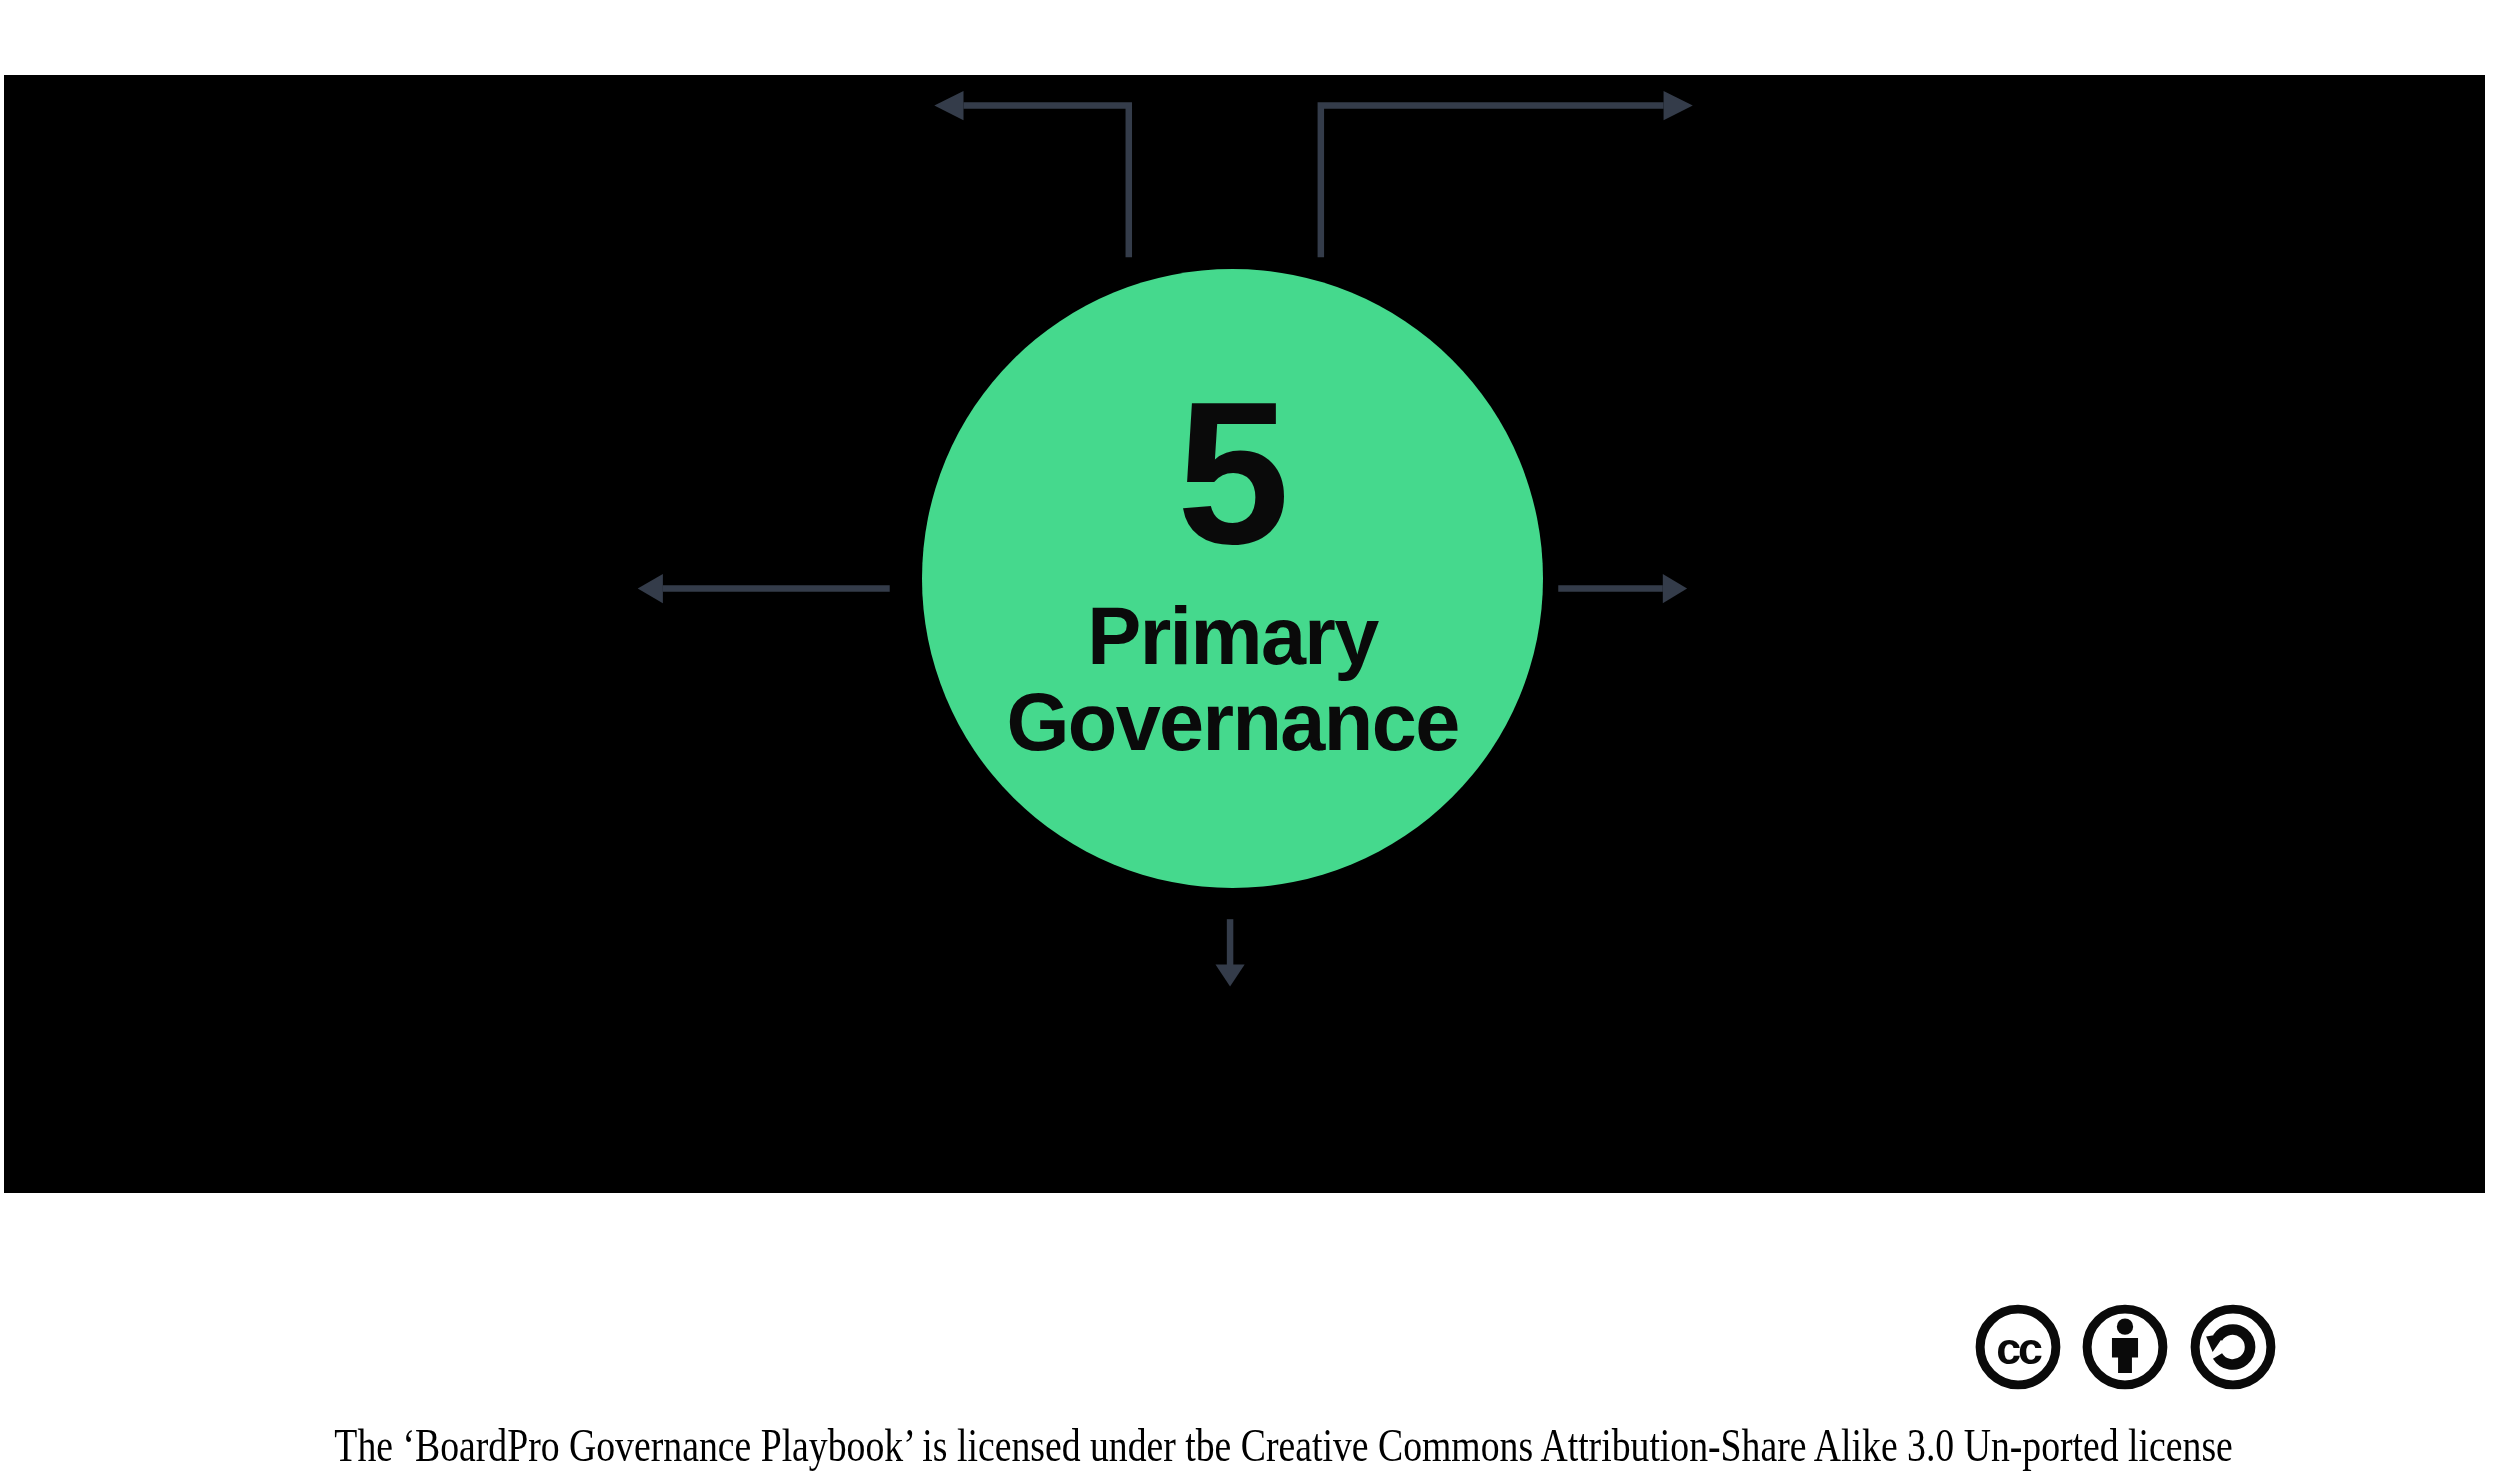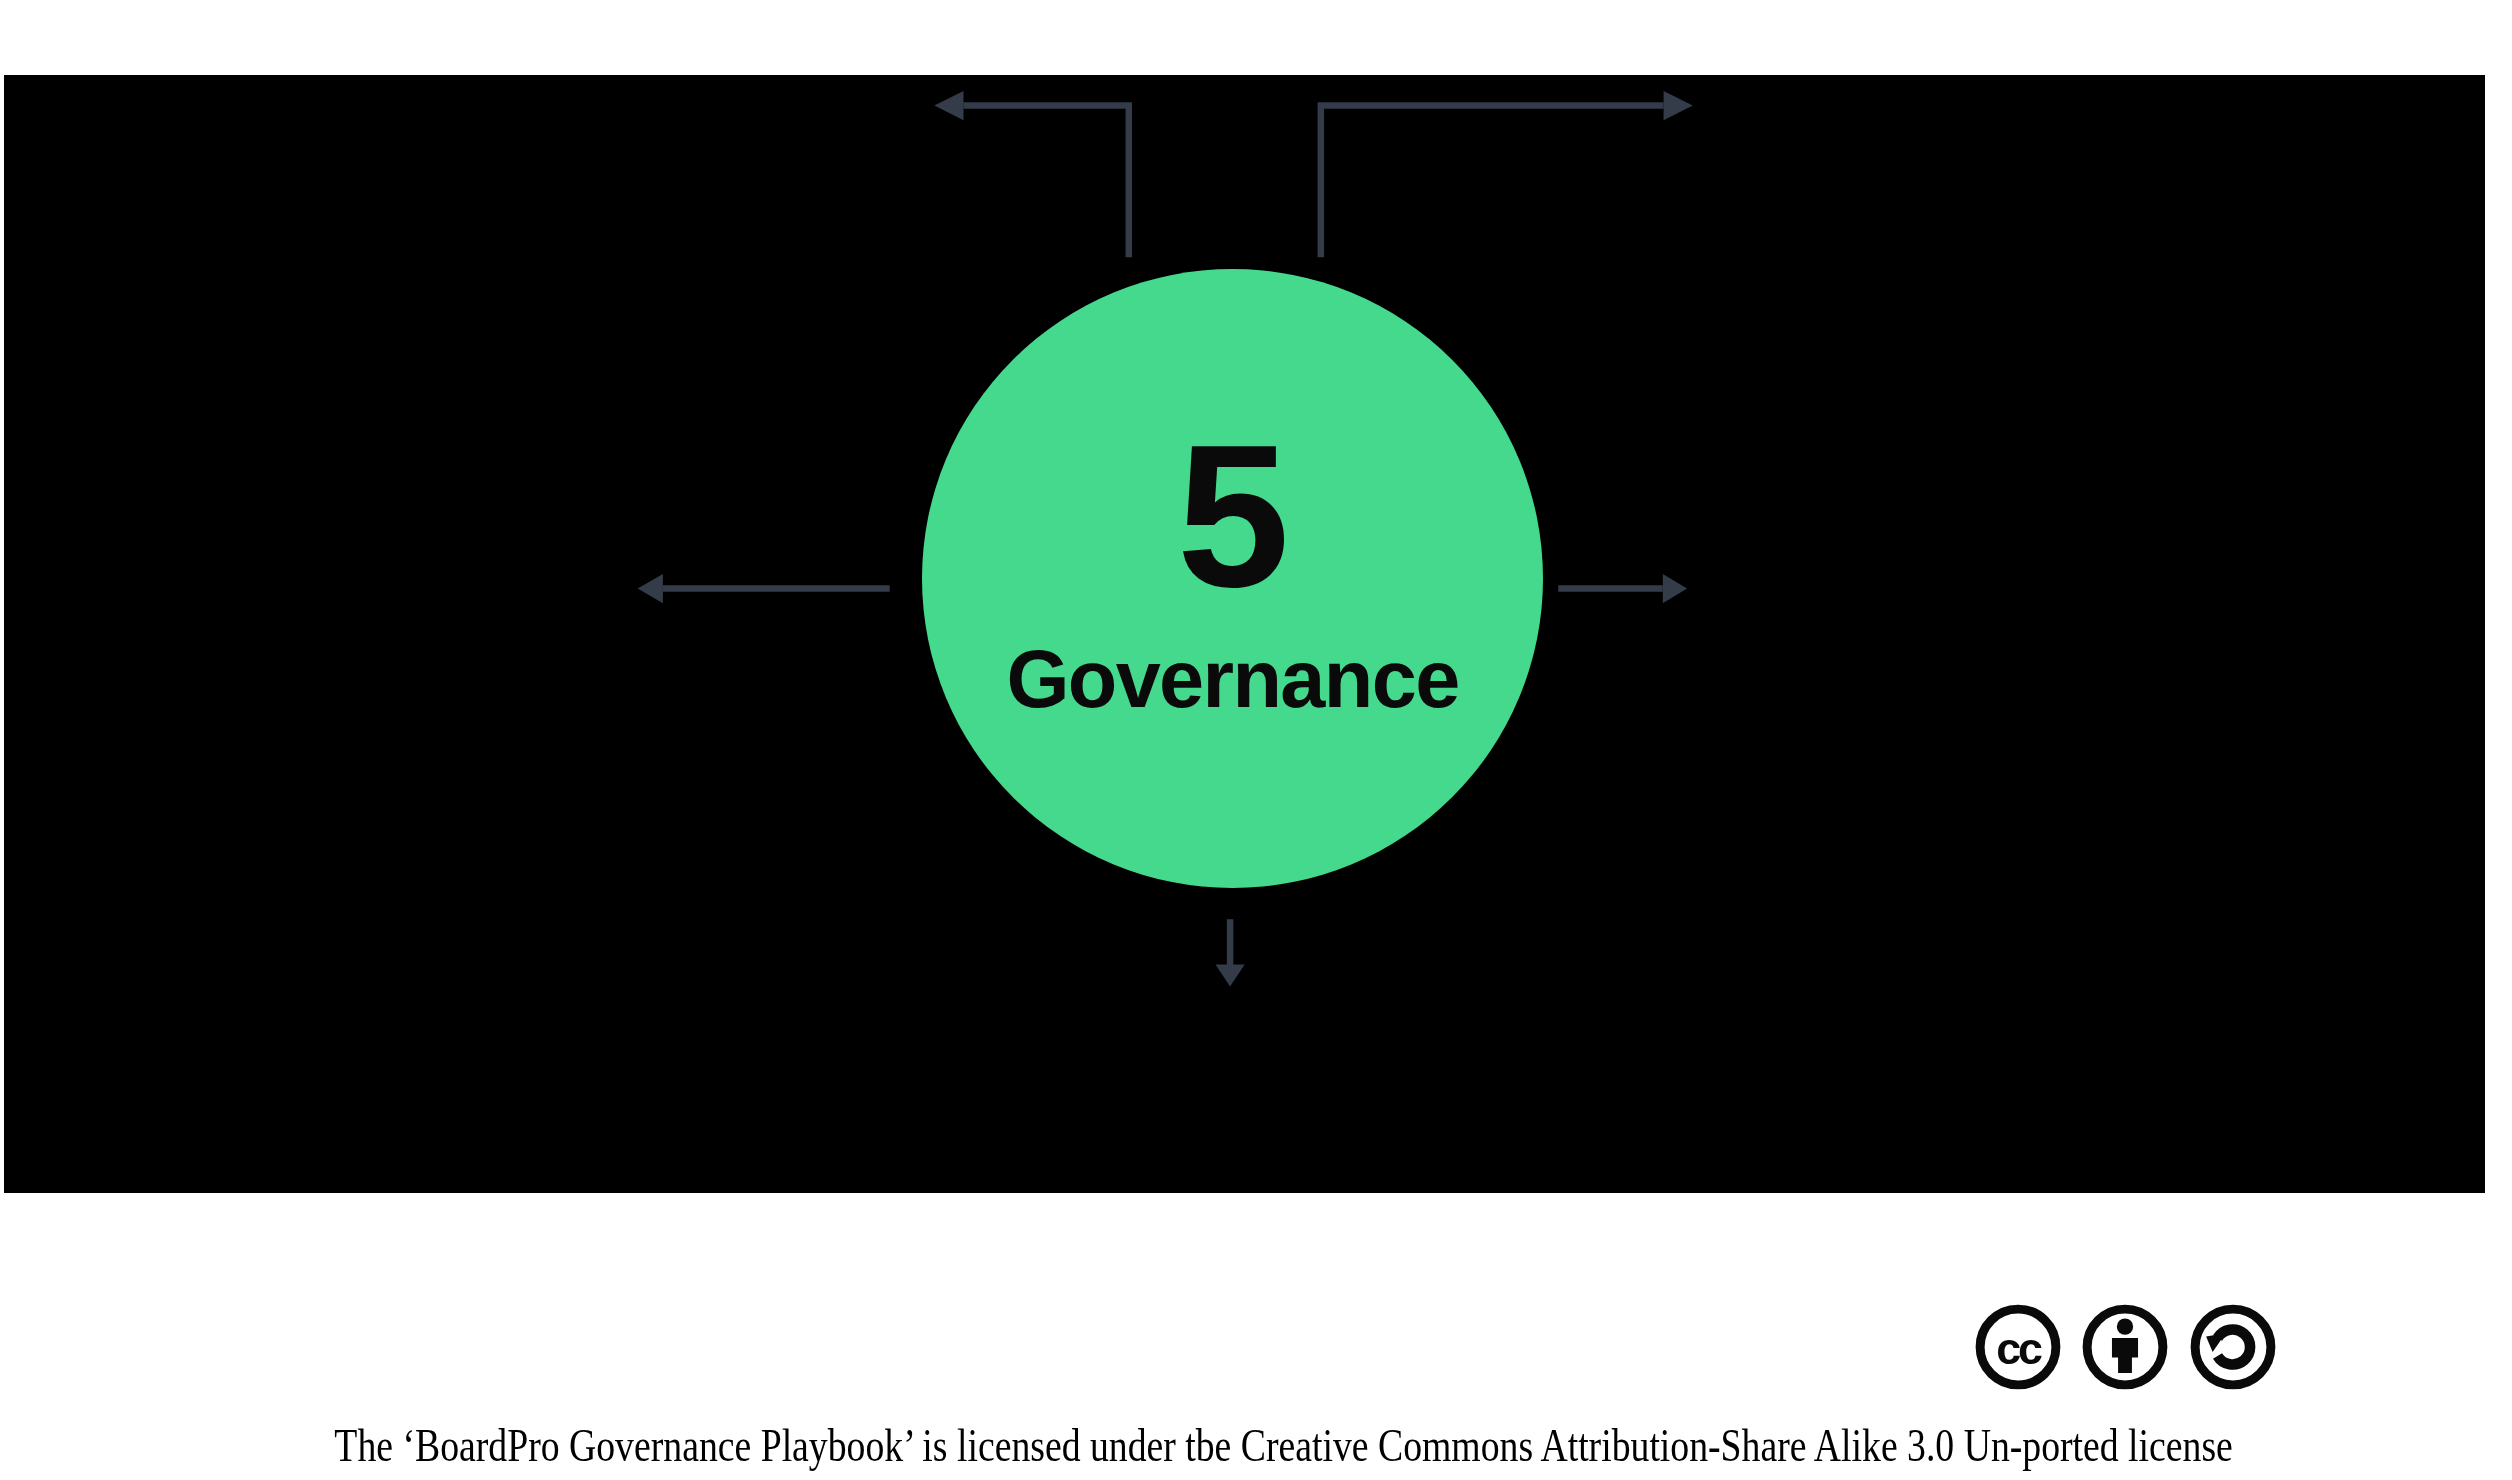--- a/index.html
+++ b/index.html
@@ -102,20 +102,21 @@
   <g>
     <path class="arrow-line" d="M1518 1134 V1191"></path>
     <polygon class="arrow-head" points="1518,1217 1500,1190 1536,1190"></polygon>
   </g>
 </svg>
 
 <div class="center-circle">
   <div class="circle-inner">
     <div class="circle-number">5</div>
     <div class="circle-label">
+      <div>Primary</div>
       <div>Governance</div>
     </div>
   </div>
 </div>
 
 <div class="cc-row">
   <svg class="cc-badge" viewBox="-54 -54 108 108">
     <circle class="ring" cx="0" cy="0" r="46.5"></circle>
     <text x="0" y="1" text-anchor="middle" dominant-baseline="central" font-size="55" letter-spacing="-4">cc</text>
   </svg>

